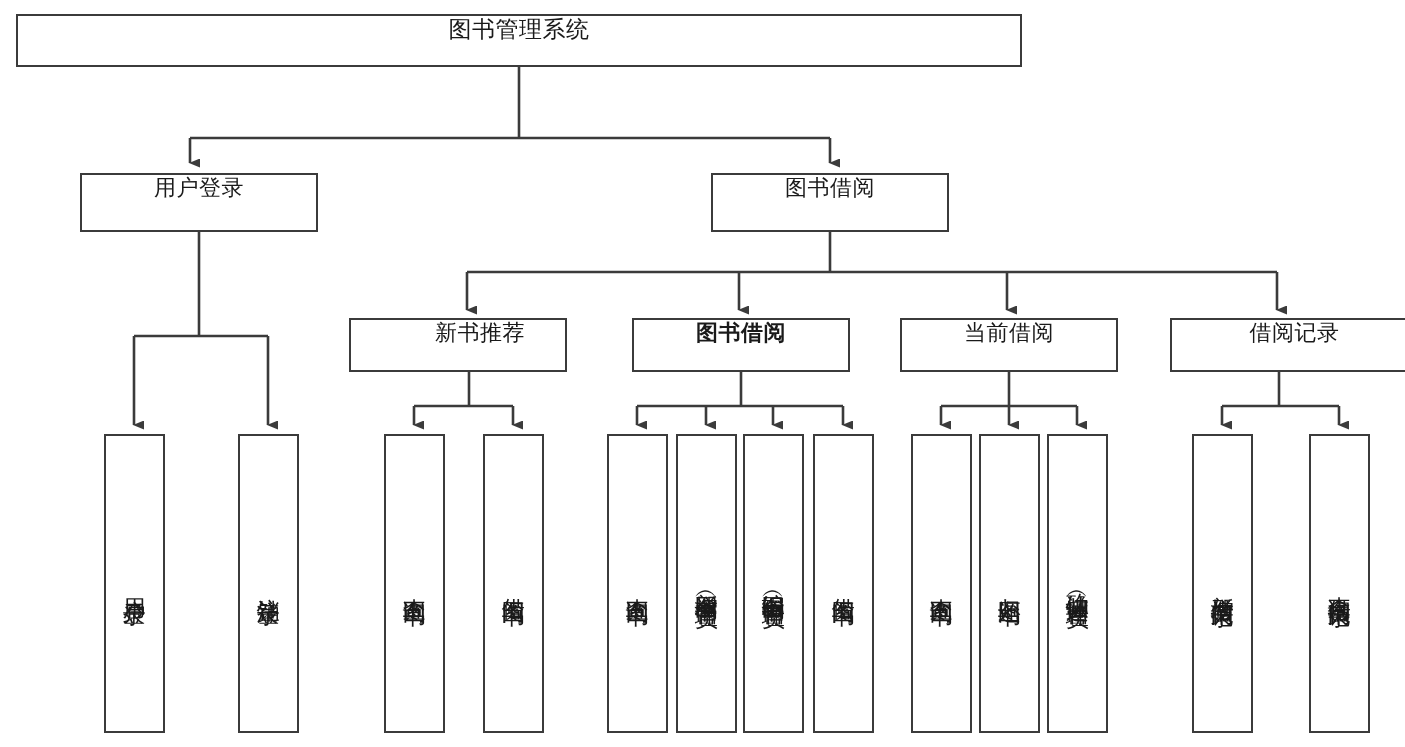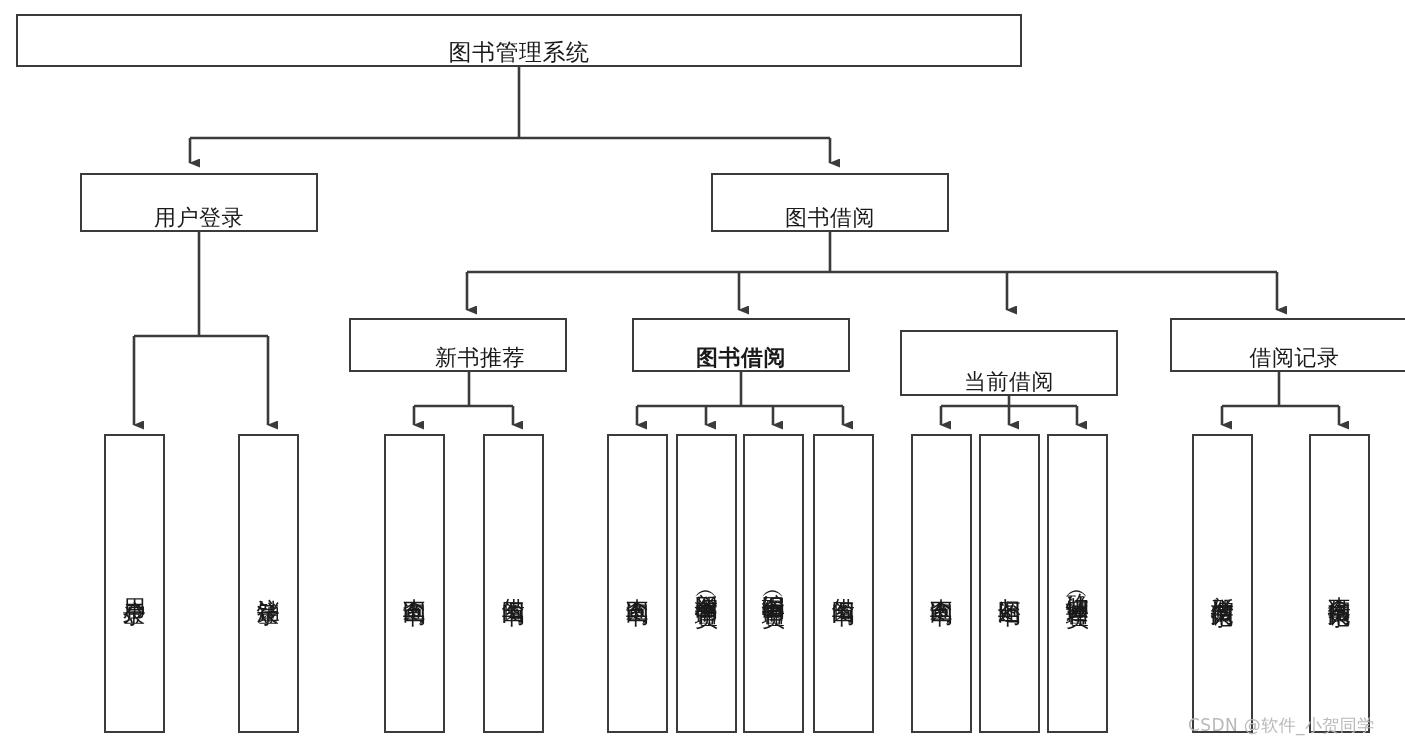--- a/index.html
+++ b/index.html
@@ -25,21 +25,21 @@
     width: 1405px;
     height: 747px;
     pointer-events: none;
   }
   .node {
     position: absolute;
     box-sizing: border-box;
     background: #ffffff;
     border: 2px solid #3b3b3b;
     display: flex;
-    align-items: flex-end;
+    align-items: flex-start;
     justify-content: center;
     z-index: 2;
   }
   .node .label {
     color: #1a1a1a;
     line-height: 1.14;
     text-align: center;
     white-space: nowrap;
   }
   .node.horiz .label {
@@ -138,21 +138,21 @@
   <div class="node horiz" style="left:711px; top:173px; width:238px; height:59px;">
     <span class="label">图书借阅</span>
   </div>
 
   <div class="node horiz" style="left:349px; top:318px; width:218px; height:54px;padding-left:44px;">
     <span class="label">新书推荐</span>
   </div>
   <div class="node horiz" style="left:632px; top:318px; width:218px; height:54px;font-weight:bold;">
     <span class="label">图书借阅</span>
   </div>
-  <div class="node horiz" style="left:900px; top:318px; width:218px; height:66px;margin-top:12px;">
+  <div class="node horiz" style="left:900px; top:318px; width:218px; height:54px;">
     <span class="label">当前借阅</span>
   </div>
   <div class="node horiz" style="left:1170px; top:318px; width:249px; height:54px;">
     <span class="label">借阅记录</span>
   </div>
 
   <div class="node vert" style="left:104px; top:434px; width:61px; height:299px;">
     <span class="label">用户登录</span>
   </div>
   <div class="node vert" style="left:238px; top:434px; width:61px; height:299px;">
@@ -189,15 +189,14 @@
     <span class="label">确认归还（管理员）</span>
   </div>
 
   <div class="node vert" style="left:1192px; top:434px; width:61px; height:299px;">
     <span class="label">新增借阅记录</span>
   </div>
   <div class="node vert" style="left:1309px; top:434px; width:61px; height:299px;">
     <span class="label">查询借阅记录</span>
   </div>
 
-  <div class="watermark">CSDN @软件_小贺同学</div>
 
 </div>
 
 </body></html>

